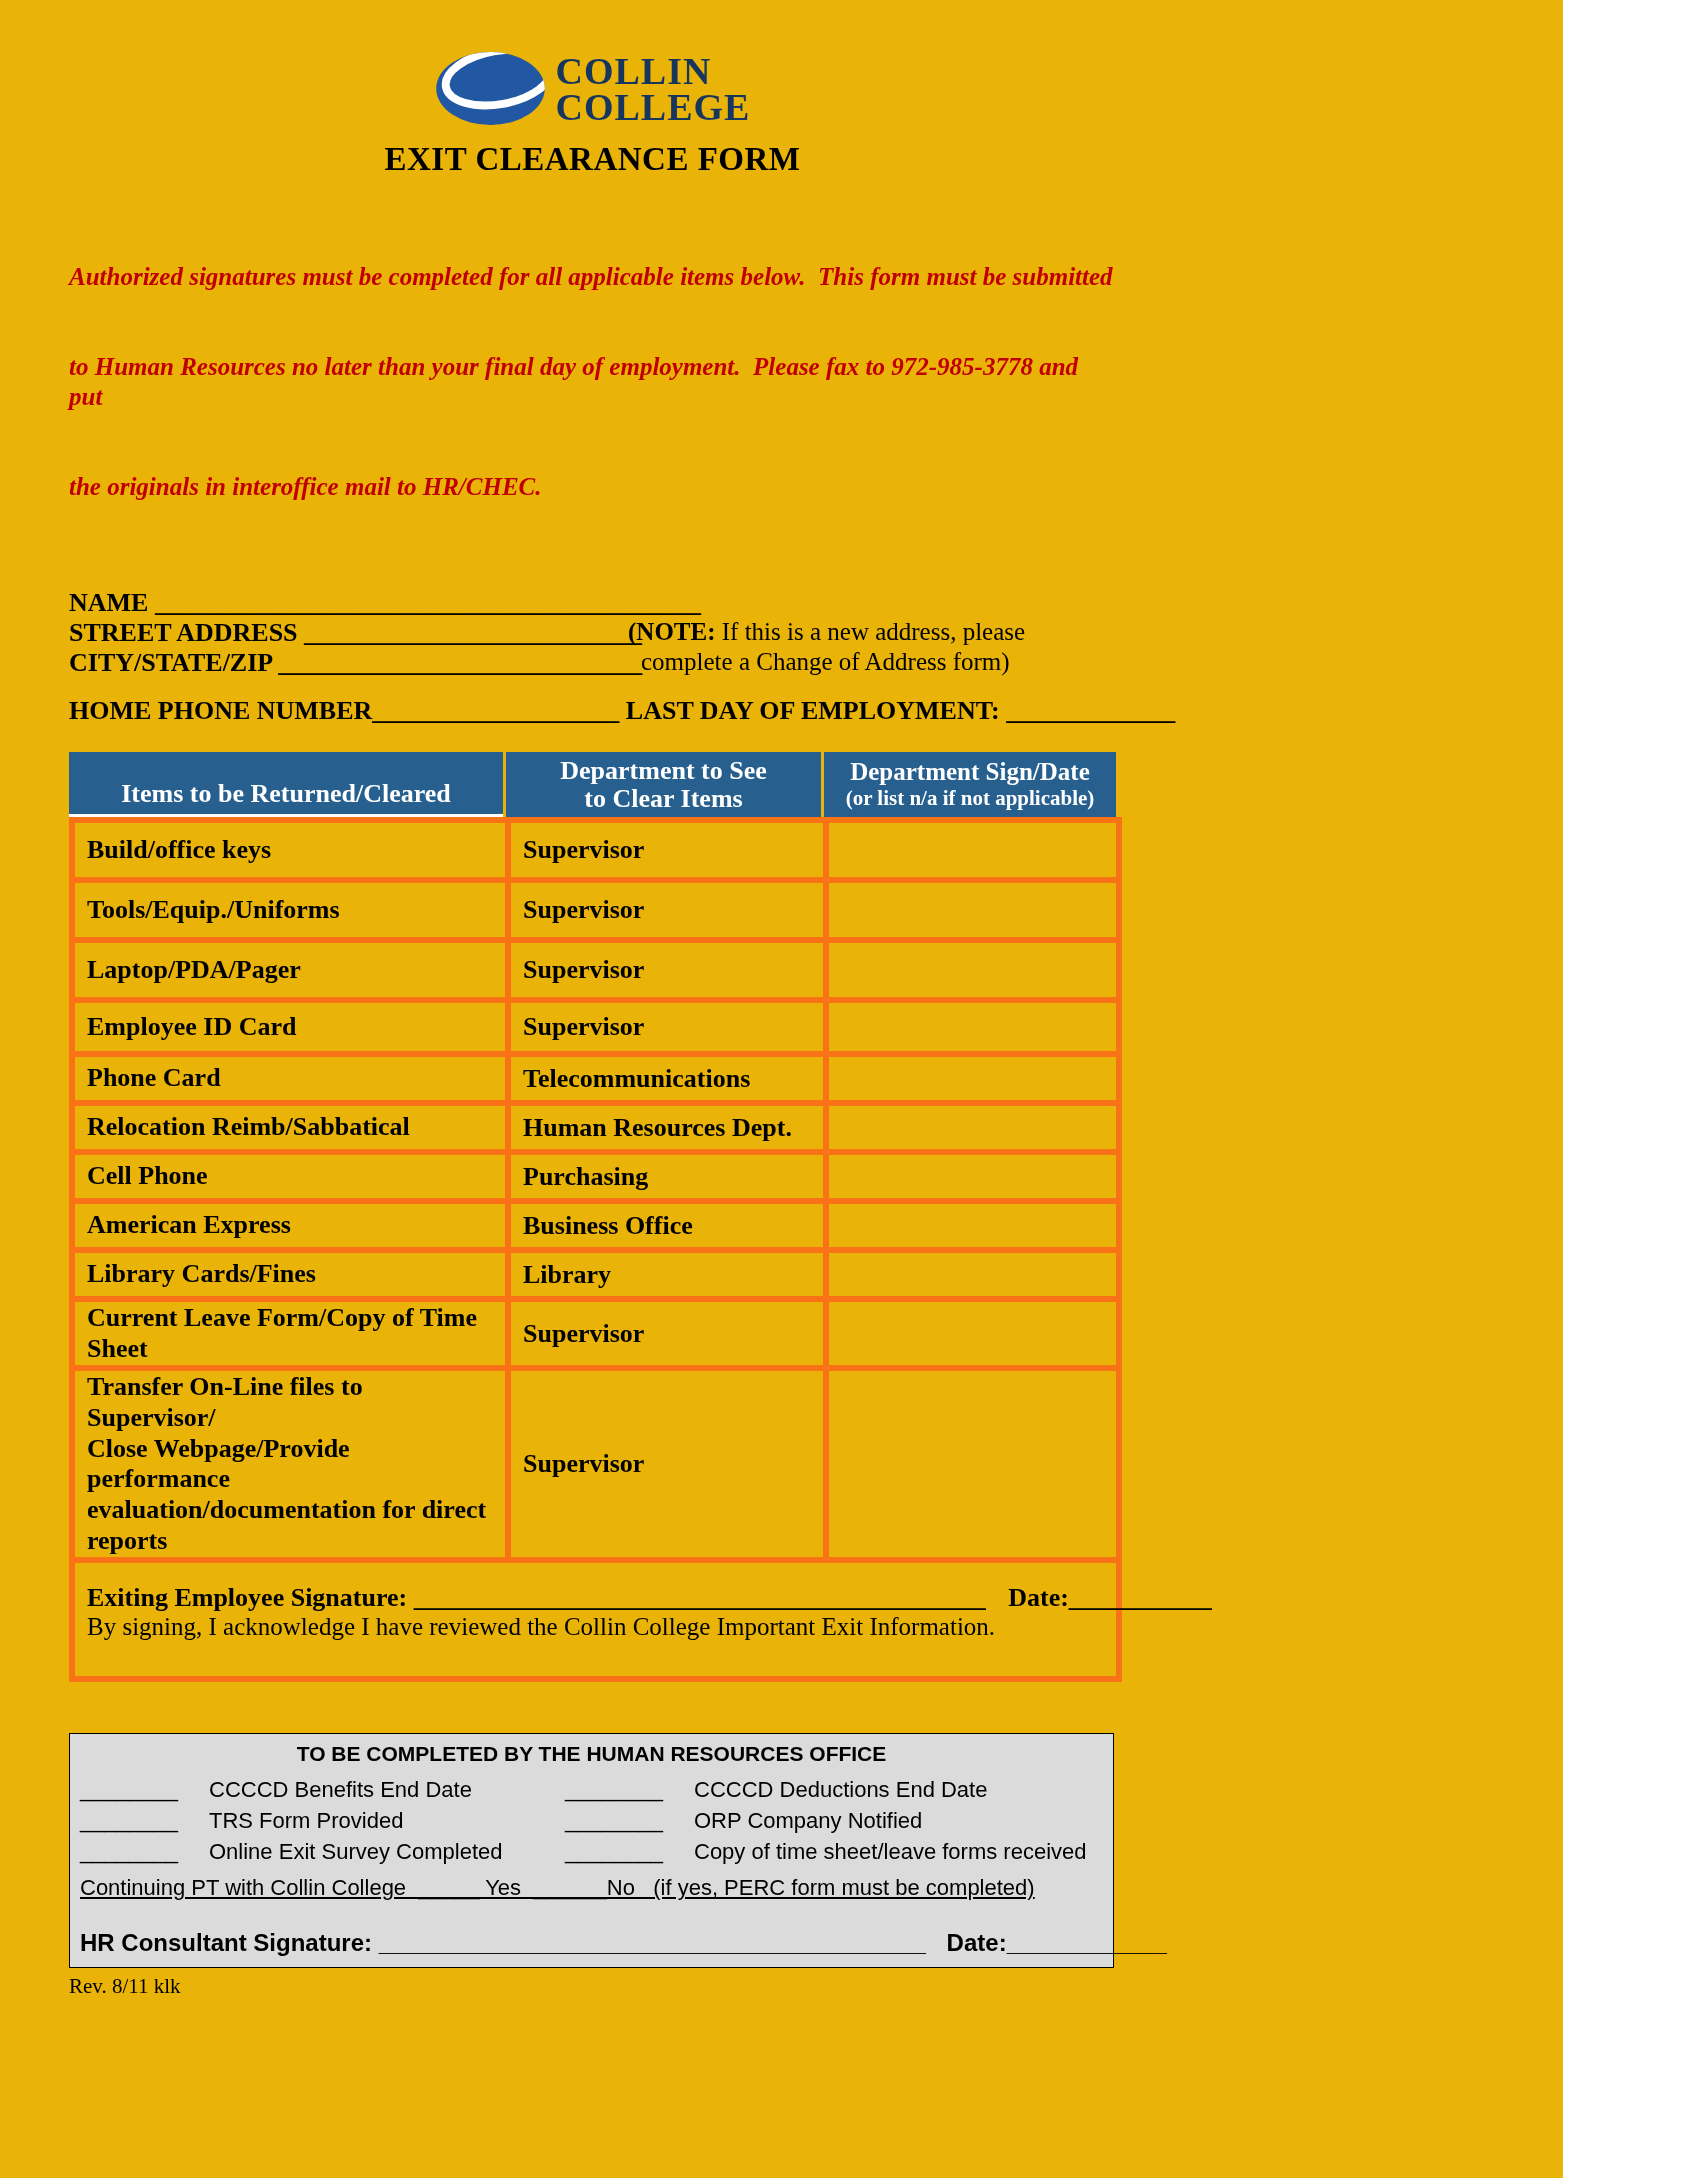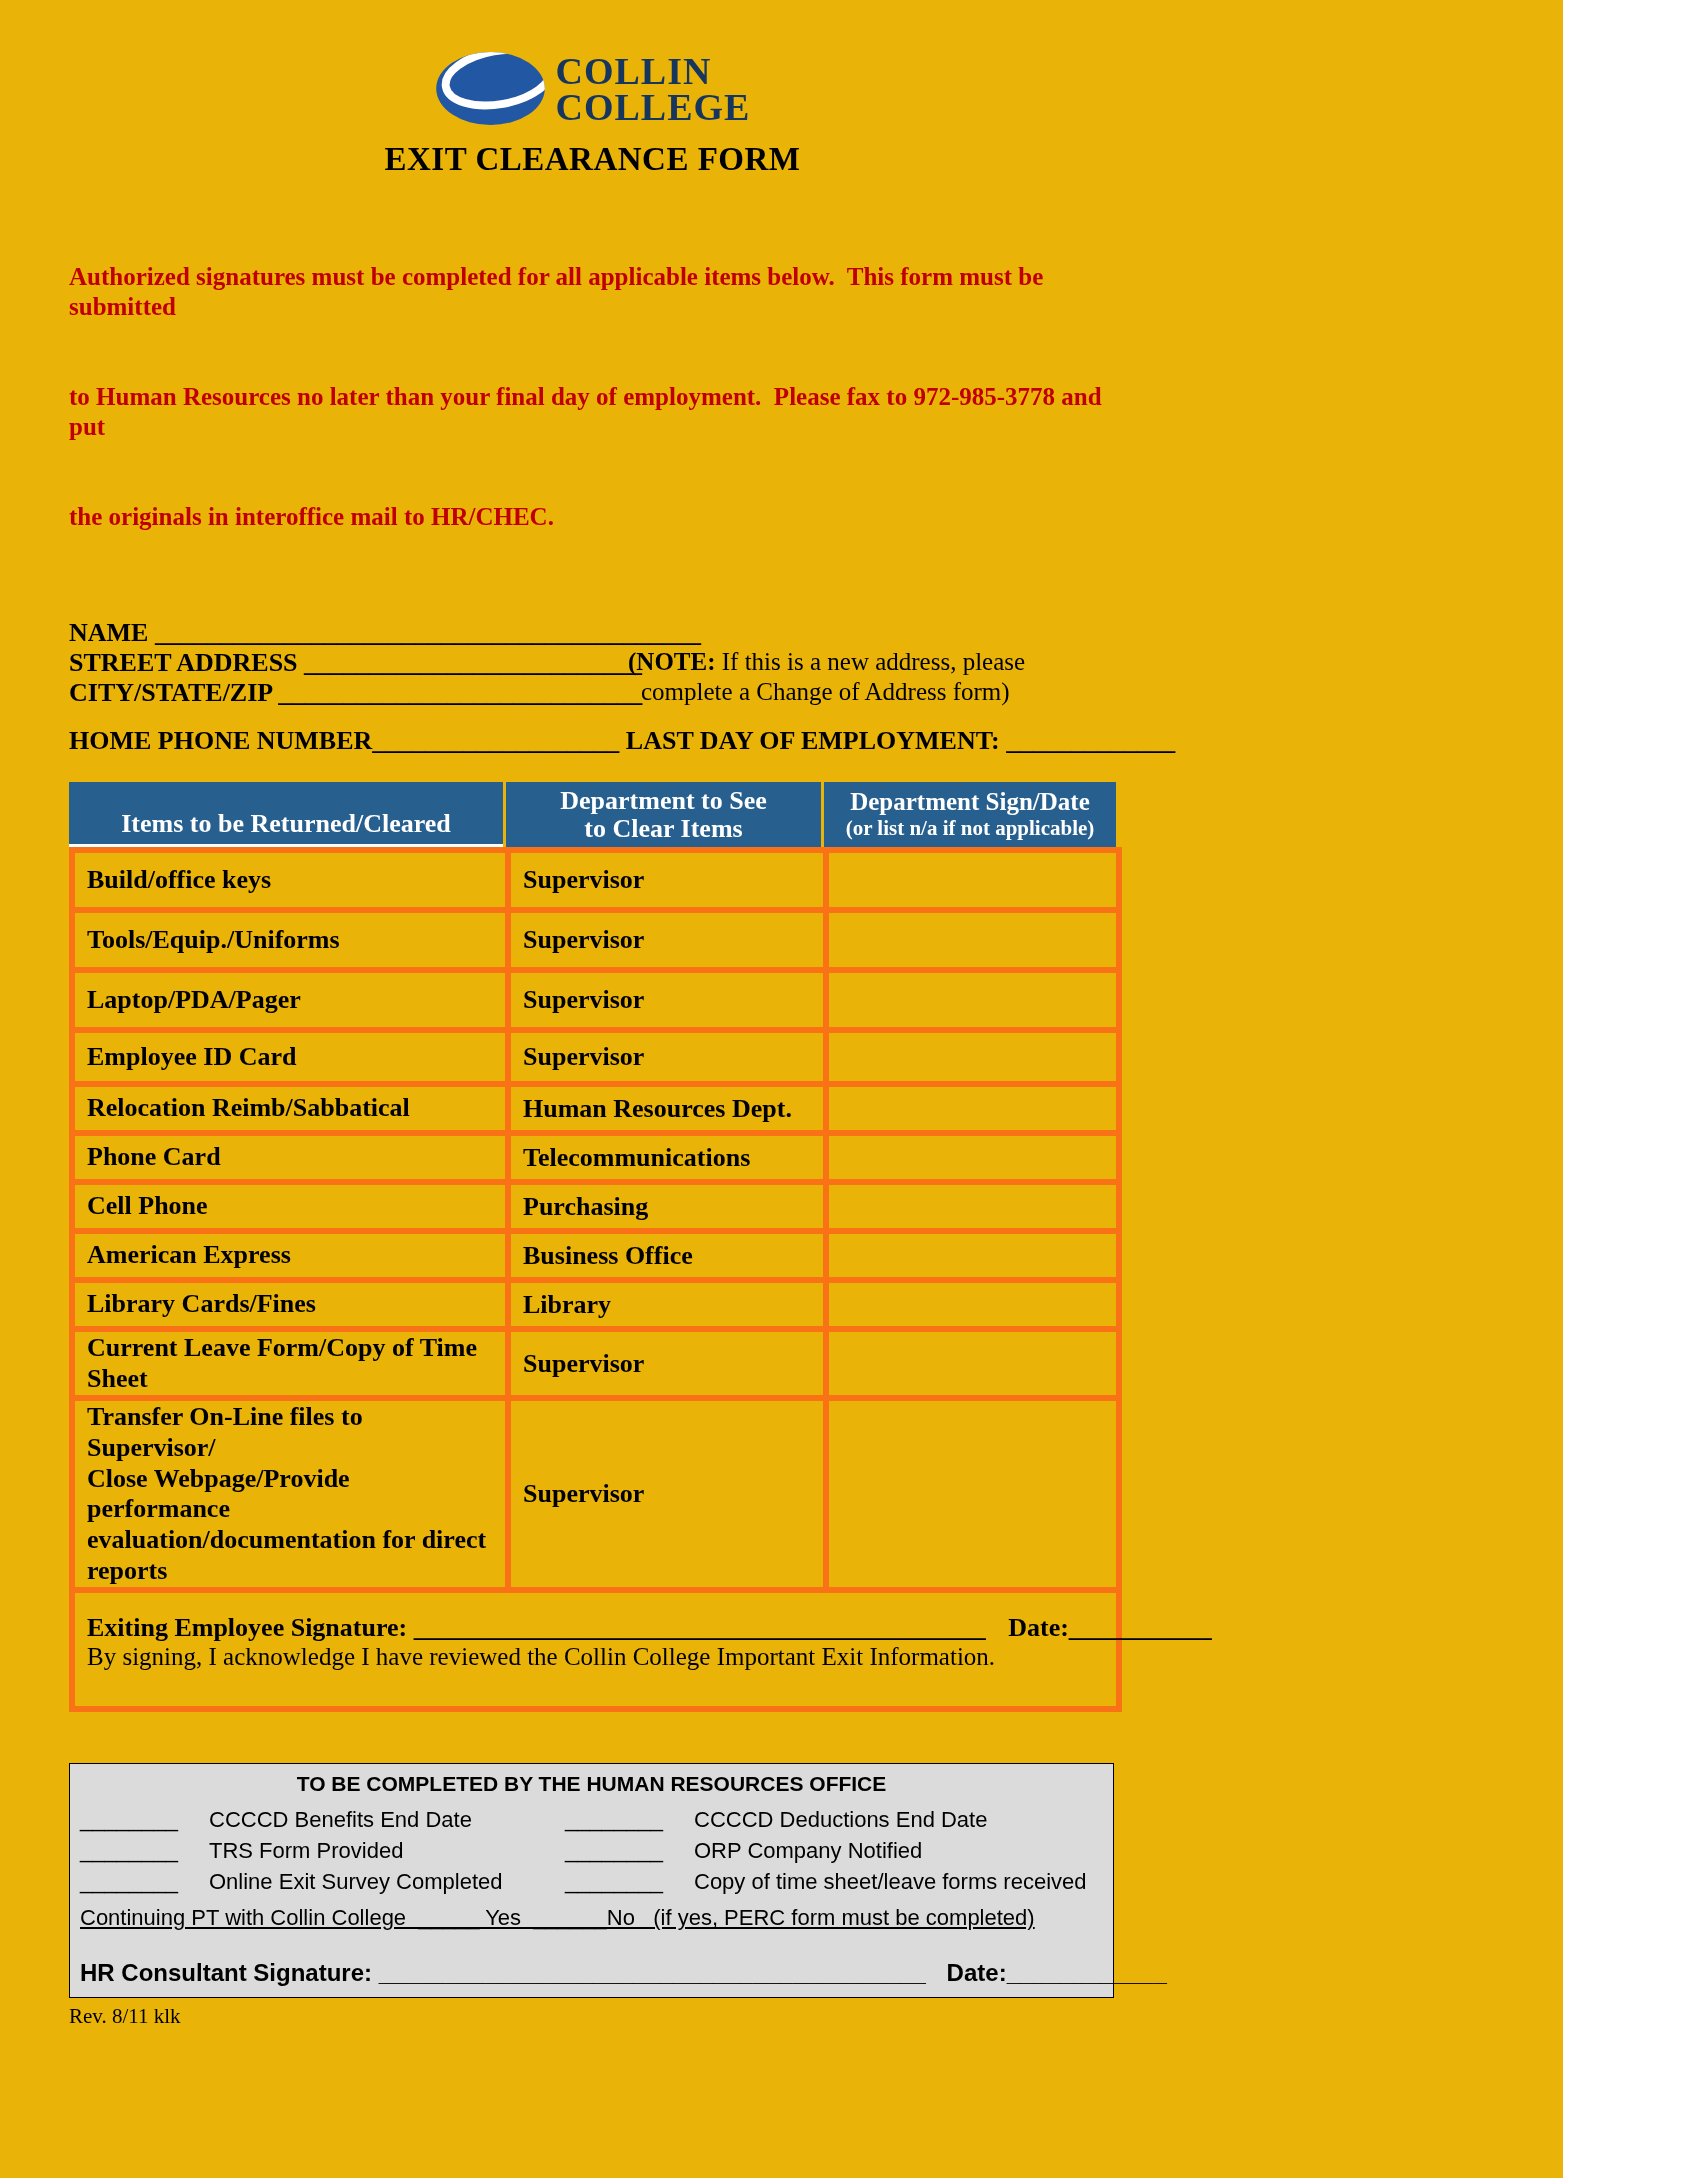--- a/index.html
+++ b/index.html
@@ -11,21 +11,21 @@
   .content { position:absolute; left:69px; top:0; width:1047px; }
 
   
   .logo-row { display:flex; justify-content:center; align-items:center; margin-top:50px; gap:10px; }
   .logo-text { color:#17365D; font-weight:bold; font-size:38px; line-height:36px; letter-spacing:1px; }
 
   
   .form-title { text-align:center; font-weight:bold; font-size:33px; margin-top:14px; letter-spacing:0.5px; }
 
   
-  .notice { margin-top:24px; color:#C00000; font-weight:bold; font-size:25px; line-height:30px; white-space:pre-wrap; }
+  .notice { margin-top:24px; color:#C00000; font-weight:bold; font-size:25px; line-height:30px; white-space:pre-wrap;font-style:italic; }
 
   
   .fline { position:relative; font-weight:bold; font-size:26px; height:30px; white-space:nowrap; }
   .name-line { margin-top:26px; }
   .addr-note { position:absolute; left:559px; top:0; font-weight:normal; font-size:25px; }
   .addr-note b { font-weight:bold; }
   .addr-note2 { position:absolute; left:572px; top:0; font-weight:normal; font-size:25px; }
   .phone-line { margin-top:18px; }
 
   
@@ -160,27 +160,27 @@
           <td class="item-cell">Laptop/PDA/Pager</td>
           <td class="dept-cell">Supervisor</td>
           <td class="sign-cell"></td>
         </tr>
         <tr class="h46">
           <td class="item-cell">Employee ID Card</td>
           <td class="dept-cell">Supervisor</td>
           <td class="sign-cell"></td>
         </tr>
         <tr class="h41">
+          <td class="item-cell">Phone Card</td>
+          <td class="dept-cell">Telecommunications</td>
+          <td class="sign-cell"></td>
+        </tr>
+        <tr class="h41">
           <td class="item-cell">Relocation Reimb/Sabbatical</td>
           <td class="dept-cell">Human Resources Dept.</td>
-          <td class="sign-cell"></td>
-        </tr>
-        <tr class="h41">
-          <td class="item-cell">Phone Card</td>
-          <td class="dept-cell">Telecommunications</td>
           <td class="sign-cell"></td>
         </tr>
         <tr class="h41">
           <td class="item-cell">Cell Phone</td>
           <td class="dept-cell">Purchasing</td>
           <td class="sign-cell"></td>
         </tr>
         <tr class="h41">
           <td class="item-cell">American Express</td>
           <td class="dept-cell">Business Office</td>

